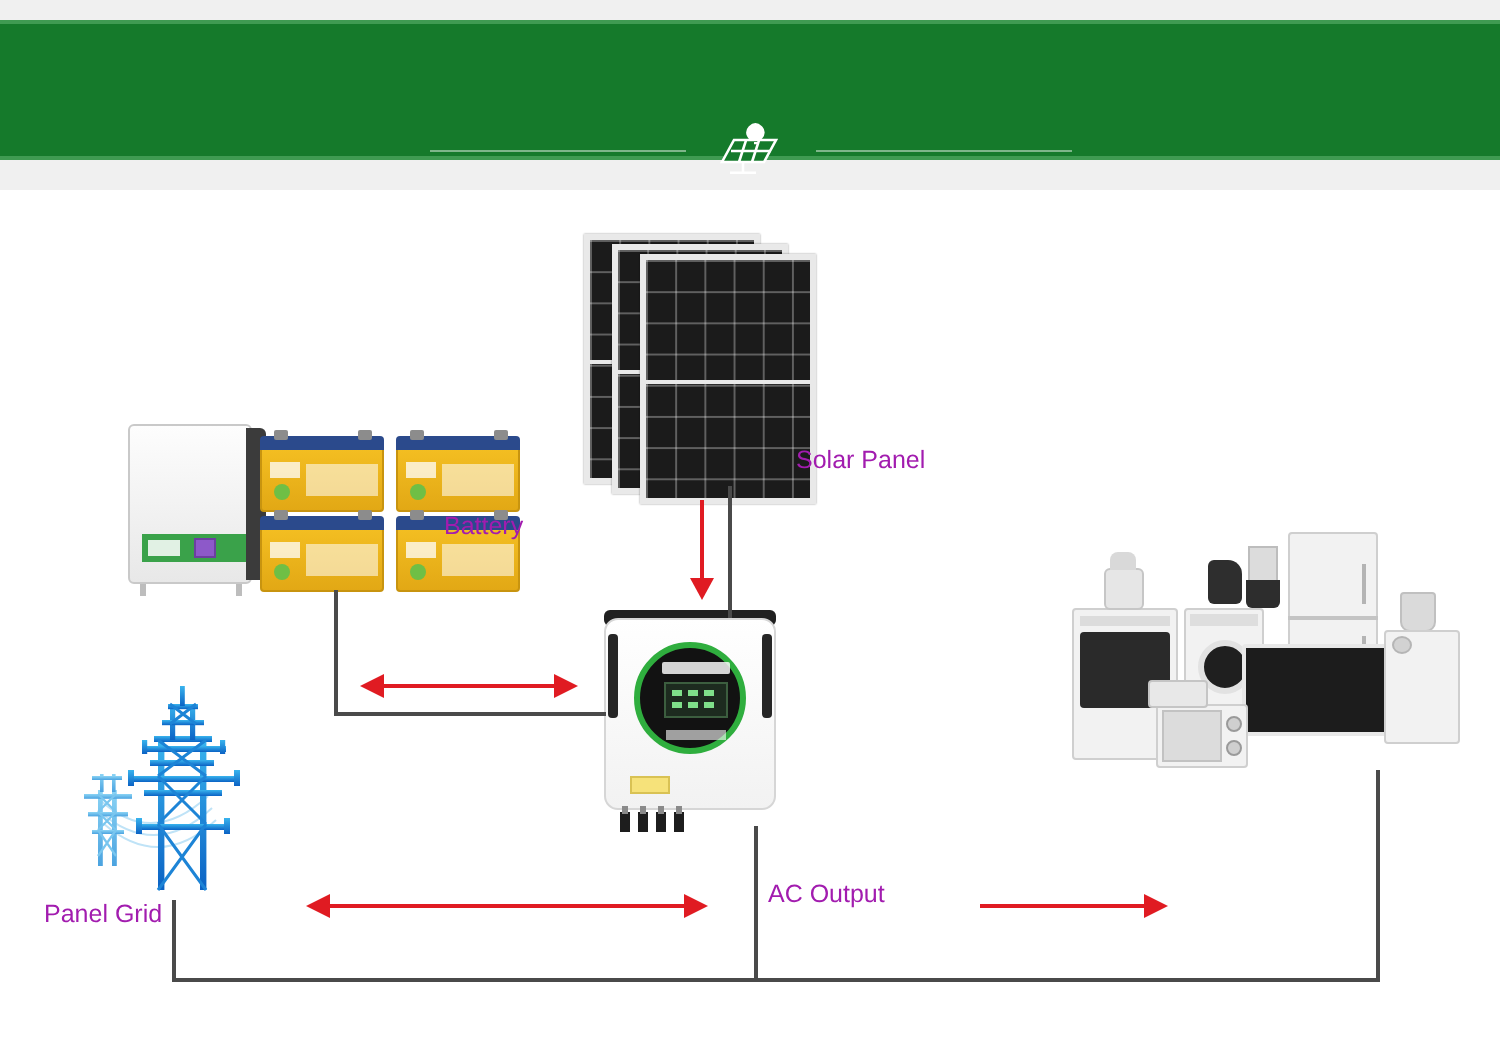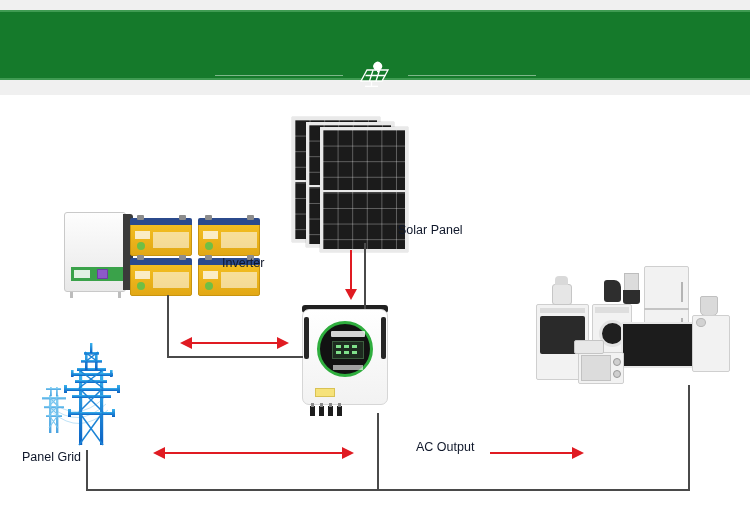--- a/index.html
+++ b/index.html
@@ -38,21 +38,21 @@
   }
 
   
   #diagram {
     position:absolute; left:0; top:95px; width:750px; height:428px;
     background:#ffffff;
   }
 
   .lbl {
     position:absolute;
-    color:#0f172a;
+    color:#a21caf;
     font-size:12.5px;
     line-height:15px;
     font-family:"Liberation Sans", sans-serif;
     white-space:pre-line;
   }
 
   
   .wire { position:absolute; background:#4a4a4a; }
   .wire-v { width:2px; }
   .wire-h { height:2px; }
@@ -187,21 +187,21 @@
 
   
   #grid-group { position:absolute; left:28px; top:245px; width:120px; height:115px; }
 
   
   #label-solar     { left:398px; top:128px; }
   #label-battery   { left:222px; top:161px; }
   #label-inverter  { left:404px; top:252px; }
   #label-appliance { left:617px; top:297px; }
   #label-grid      { left:22px; top:355px; }
-  #label-ac        { left:416px; top:345px; }
+  #label-ac        { left:384px; top:345px; }
 </style>
 </head>
 <body>
 
 <div id="header-band">
   <div id="header-rule-left"></div>
   <div id="header-rule-right"></div>
   <svg id="header-icon" viewBox="0 0 40 36">
     <g fill="none" stroke="#ffffff" stroke-width="1.3">
       <path d="M6 24 L12 13 L33 13 L27 24 Z" fill="#157a2b"></path>
@@ -267,21 +267,21 @@
     </div>
     <div class="ybatt" style="left:138px;top:52px;">
       <div class="cap"></div>
       <div class="term" style="left:6px;"></div>
       <div class="term" style="left:48px;"></div>
       <div class="blogo"></div>
       <div class="bgreen"></div>
       <div class="lab"></div>
     </div>
   </div>
-  <div class="lbl" id="label-battery">Inverter</div>
+  <div class="lbl" id="label-battery">Battery</div>
 
   <div id="inverter-group">
     <div class="inv-top"></div>
     <div class="inv-body">
       <div class="inv-sticker"></div>
     </div>
     <div class="inv-fin" style="left:8px;"></div>
     <div class="inv-fin" style="left:85px;"></div>
     <div class="inv-dial">
       <div class="inv-brand"></div>

